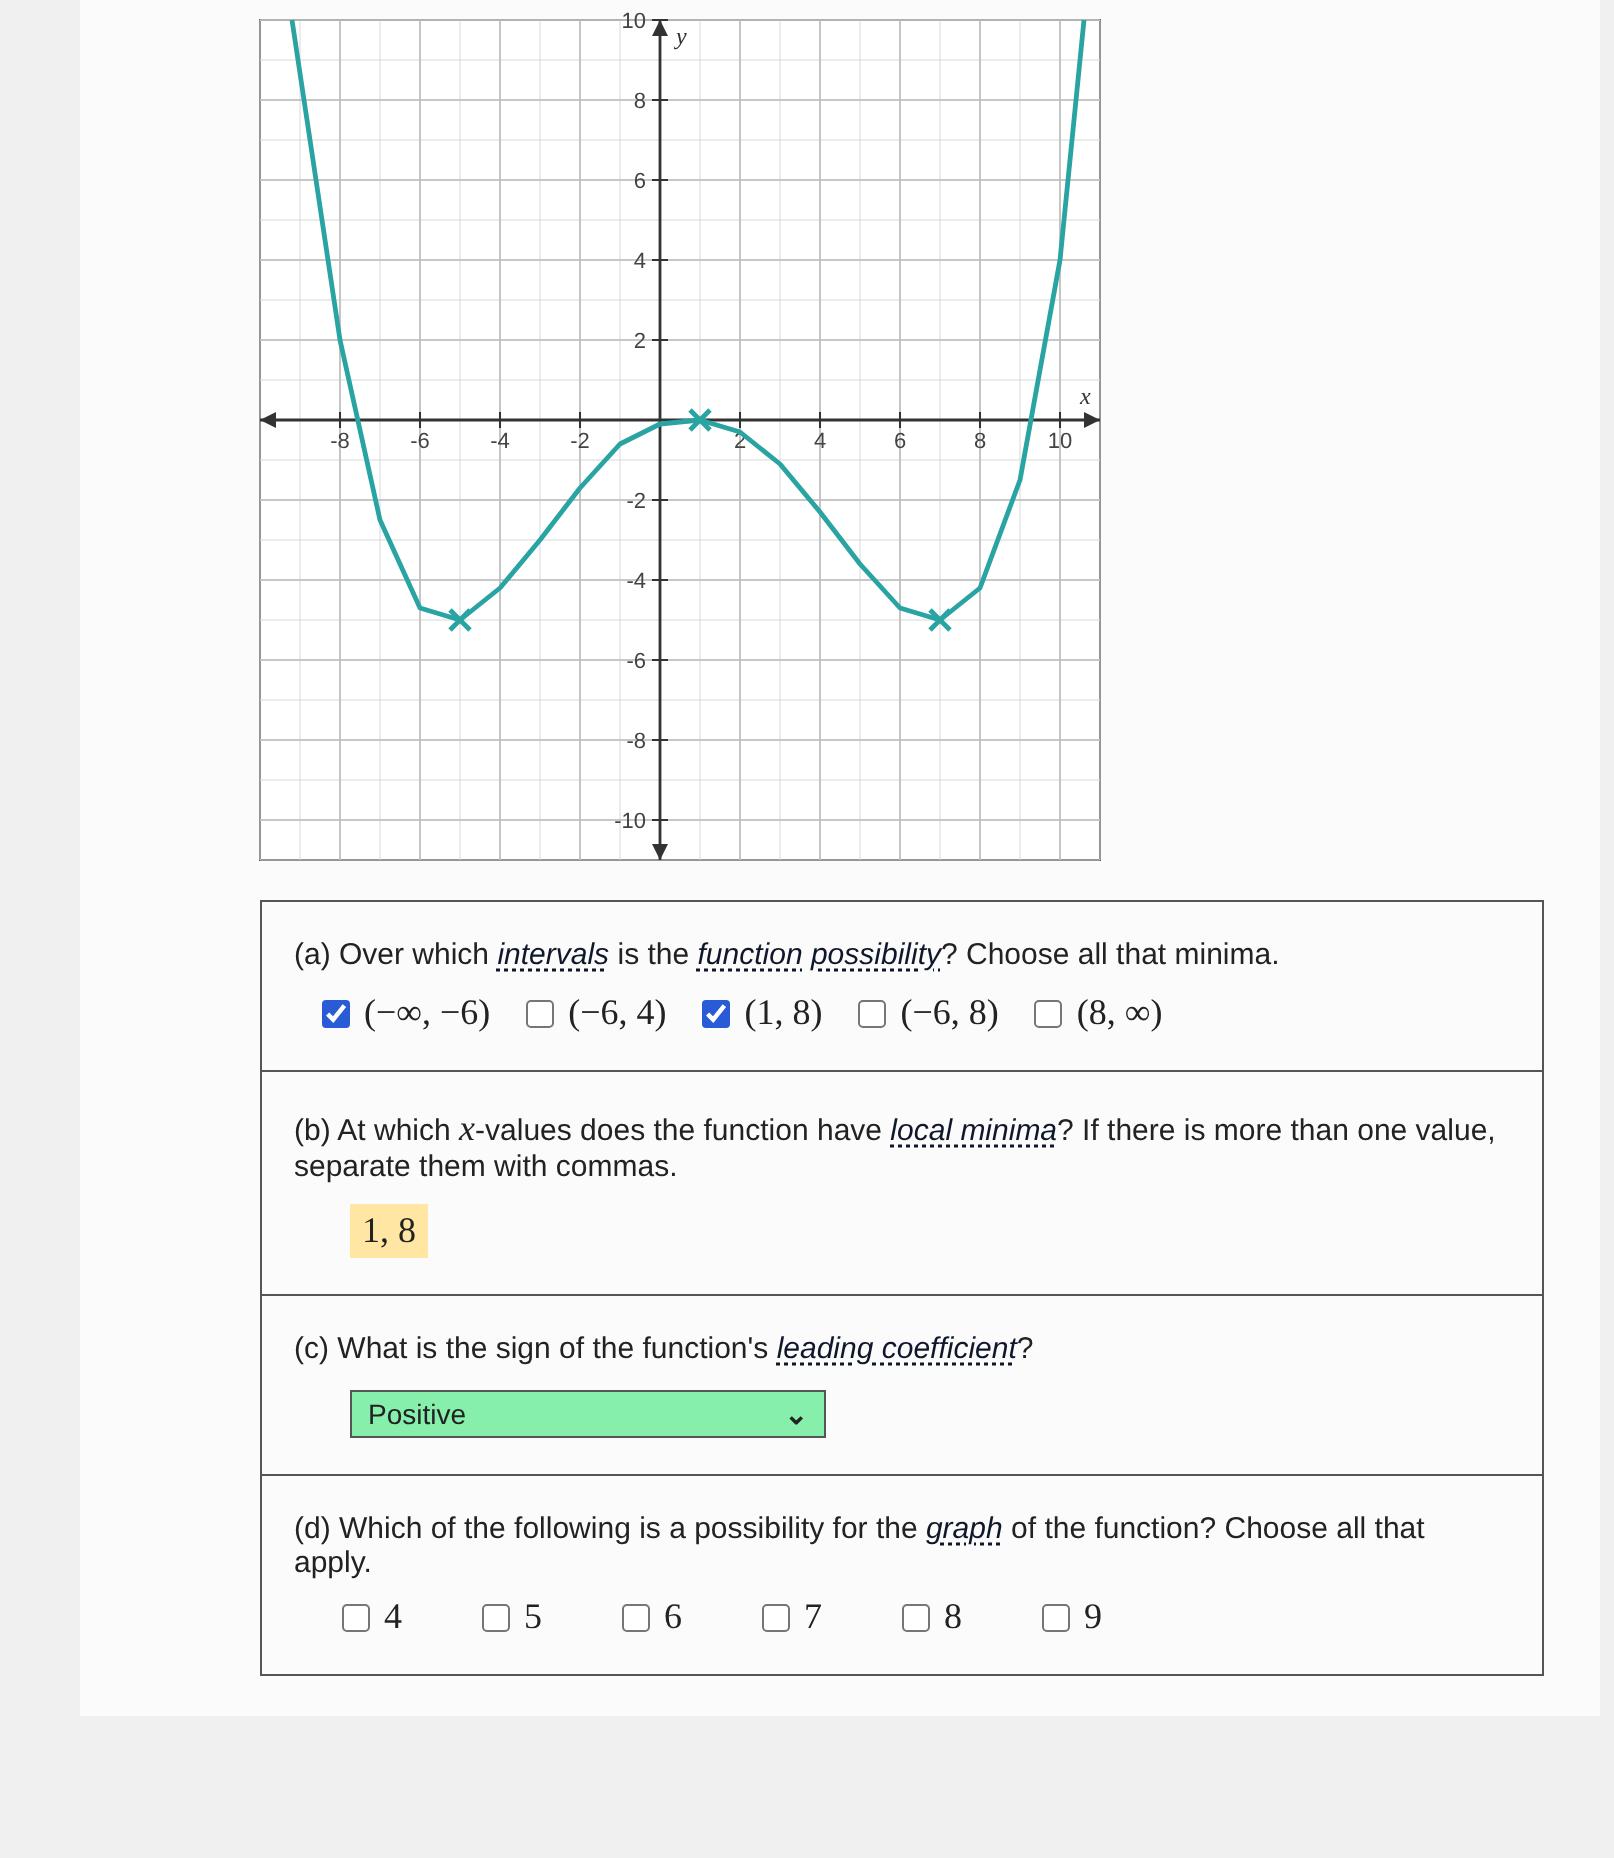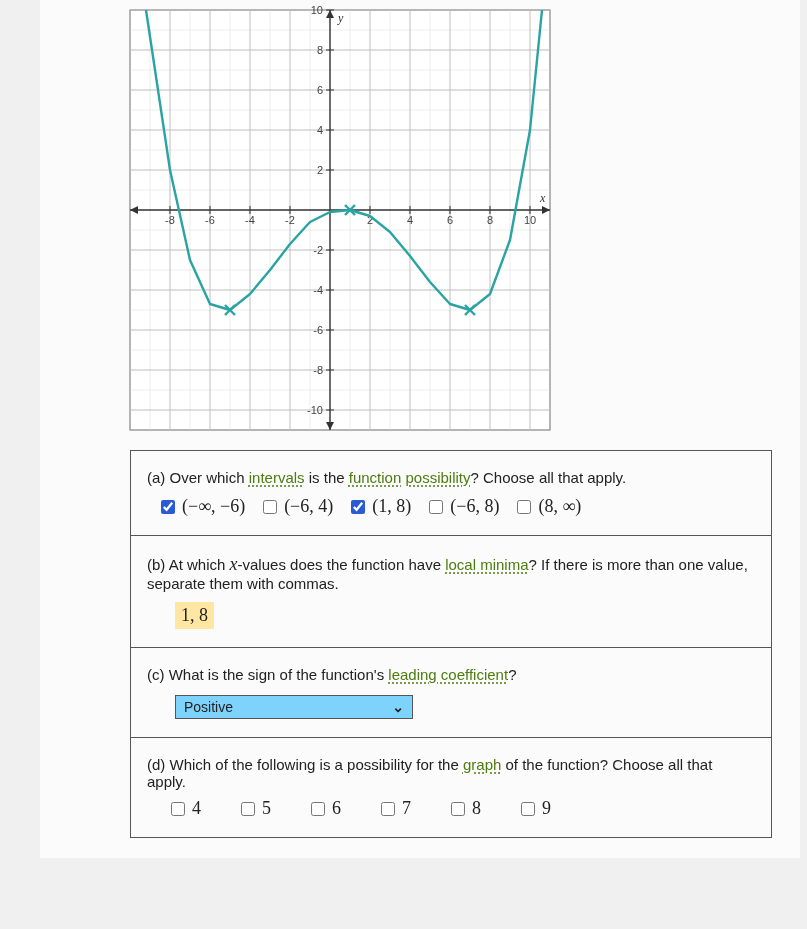--- a/index.html
+++ b/index.html
@@ -32,23 +32,24 @@
     width: 640px;
   }
   .q-row {
     border-bottom: 1px solid #555;
     padding: 18px 16px 18px 16px;
   }
   .q-row:last-child {
     border-bottom: none;
   }
   .link-term {
-    color: #4d7c0f;
+    color: #0f172a;
     text-decoration: underline dotted;
     text-underline-offset: 3px;
+    font-style: italic;
   }
   .opts-line {
     margin-top: 10px;
     display: flex;
     flex-wrap: wrap;
     gap: 12px 14px;
     align-items: center;
     padding-left: 10px;
   }
   .opt {
@@ -79,21 +80,21 @@
     margin-top: 12px;
     margin-left: 28px;
   }
   .fake-select {
     border: 1px solid #555;
     width: 220px;
     display: flex;
     justify-content: space-between;
     align-items: center;
     padding: 3px 8px;
-    background: #7dd3fc;
+    background: #86efac;
     font-size: 14px;
   }
   .degree-opts {
     margin-top: 8px;
     display: flex;
     gap: 36px;
     padding-left: 20px;
   }
   svg.graph { display:block; }
 </style>
@@ -222,21 +223,21 @@
         <line x1="345" y1="305" x2="355" y2="315" stroke="#2aa3a3" stroke-width="2.4"></line>
         <line x1="345" y1="315" x2="355" y2="305" stroke="#2aa3a3" stroke-width="2.4"></line>
       </svg>
   </div>
 
 
   <div class="questions-box">
 
     <div class="q-row">
       <span>
-        <span>(a) Over which </span><span class="link-term">intervals</span><span> is the </span><span class="link-term">function</span><span> </span><span class="link-term">possibility</span><span>? Choose all that apply.</span>
+        <span>(a) Over which </span><span class="link-term">intervals</span><span> is the </span><span class="link-term">function</span><span> </span><span class="link-term">possibility</span><span>? Choose all that minima.</span>
       </span>
       <div class="opts-line" id="qa-opts">
           <label class="opt">
             <input type="checkbox" checked="" style="">
             <span class="math">(−∞, −6)</span>
           </label>
           <label class="opt">
             <input type="checkbox" style="">
             <span class="math">(−6, 4)</span>
           </label>

